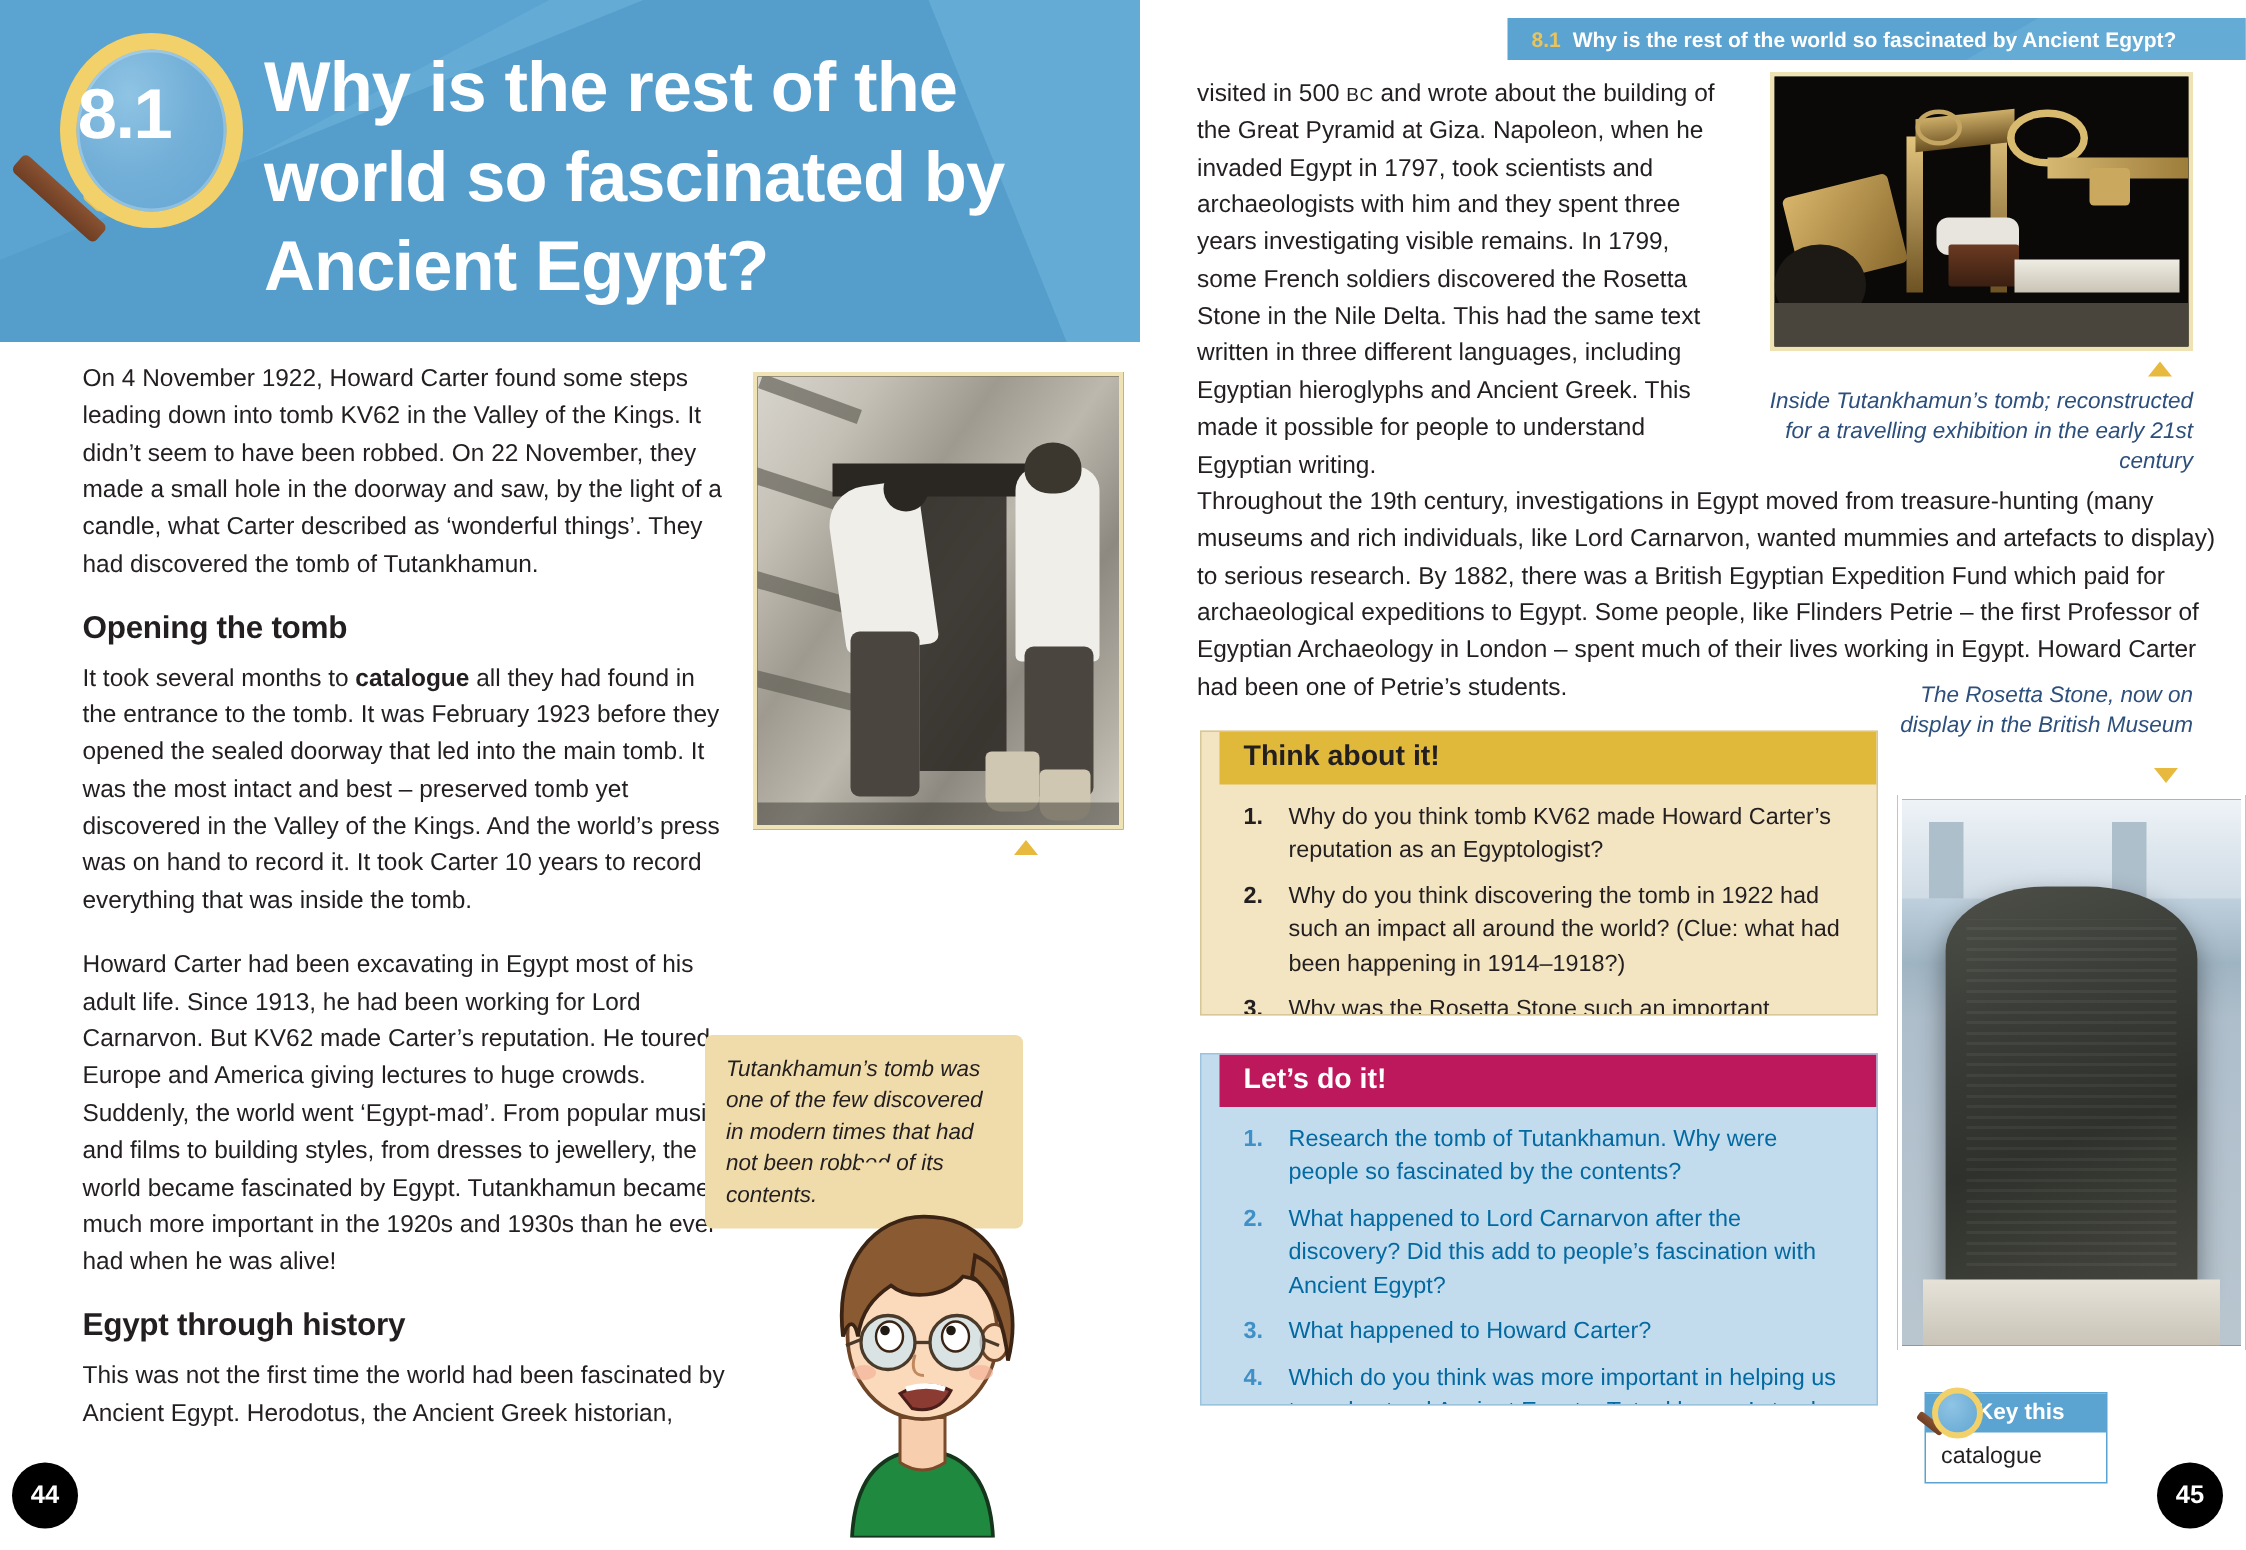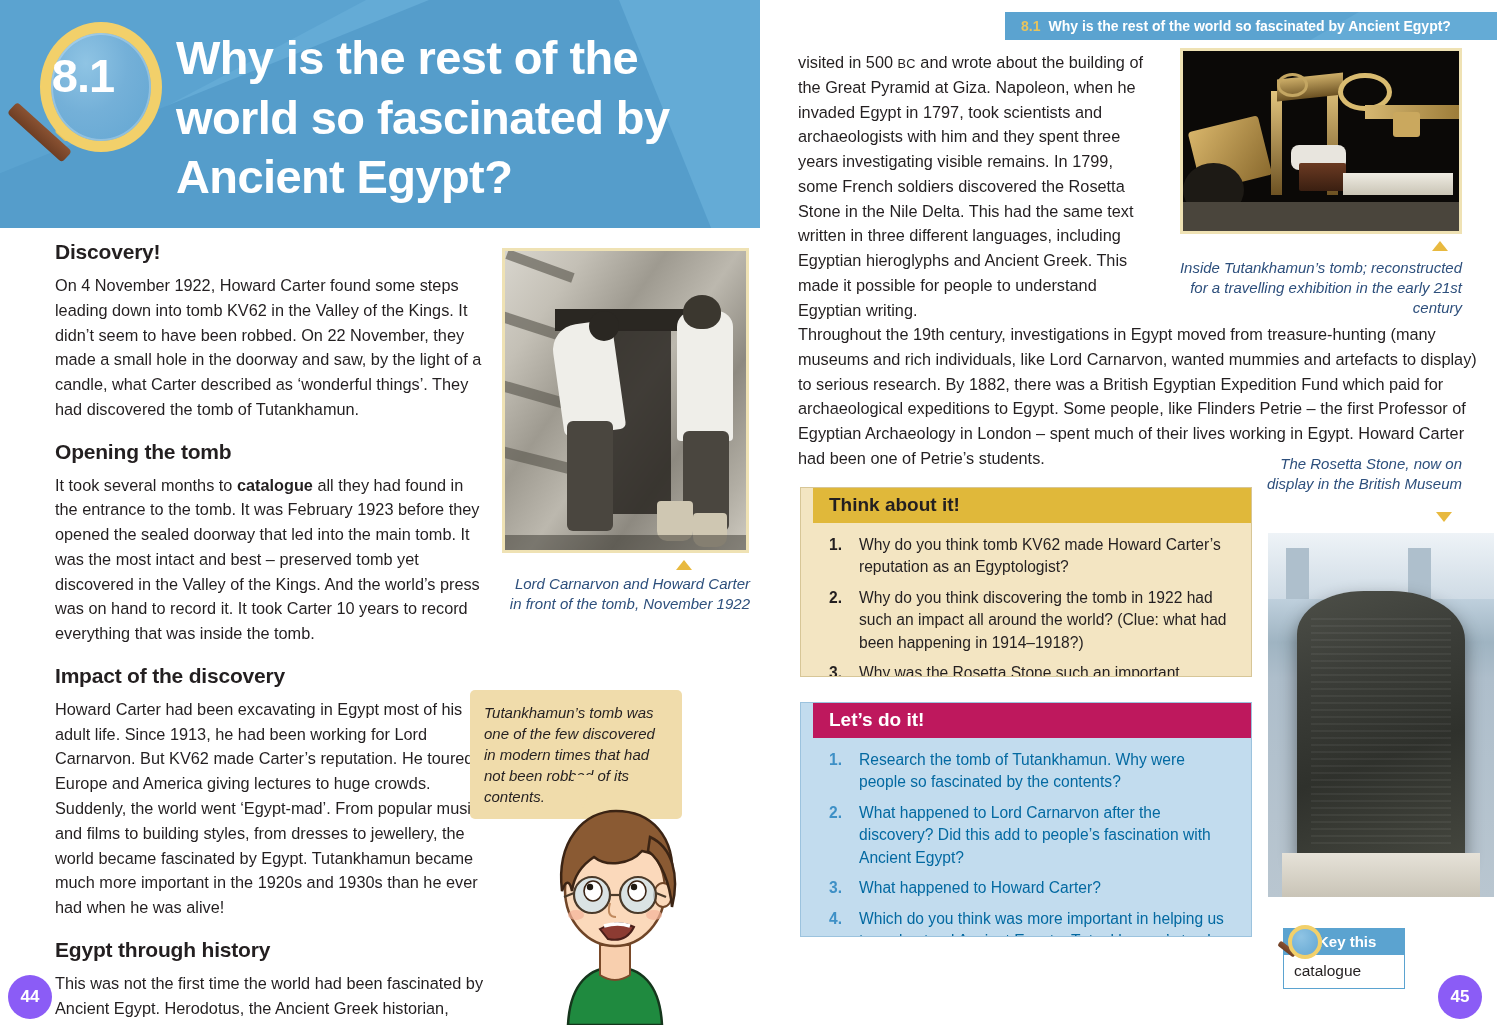--- a/index.html
+++ b/index.html
@@ -266,21 +266,21 @@
     position: absolute; left: 11px; top: 3px;
     width: 34px; height: 34px; border-radius: 50%;
     border: 4px solid #f2d06a; box-sizing: border-box;
     background: radial-gradient(ellipse at 35% 30%, #8fc4e4, #62a6d2);
   }
 
   
   .pagenum {
     position: absolute;
     width: 44px; height: 44px; border-radius: 50%;
-    background: #8b5cf6; color: #ffffff;
+    background: #000000; color: #ffffff;
     display:flex; align-items:center; justify-content:center;
     font-size: 17px; font-weight: 700;
   }
   .pagenum-left  { left: 8px;   top: 975px; }
   .pagenum-right { left: 1438px; top: 975px; }
 
   b.bold { font-weight: 700; }
   .sc { font-size: 0.78em; letter-spacing: .3px; }
 </style>
 </head>
@@ -297,27 +297,25 @@
       <div class="ferrule"></div>
       <div class="ring"></div>
     </div>
     <div class="chapter-num">8.1</div>
 
     <div class="chapter-title">Why is the rest of the world so fascinated by Ancient Egypt?</div>
   </div>
 
   <div class="col-left">
 
-    <h3 class="sect">Discovery!</h3>
     <p class="body">On 4 November 1922, Howard Carter found some steps leading down into tomb KV62 in the Valley of the Kings. It didn’t seem to have been robbed. On 22 November, they made a small hole in the doorway and saw, by the light of a candle, what Carter described as ‘wonderful things’. They had discovered the tomb of Tutankhamun.</p>
 
     <h3 class="sect">Opening the tomb</h3>
     <p class="body"><span>It took several months to </span><b class="bold">catalogue</b><span> all they had found in the entrance to the tomb. It was February 1923 before they opened the sealed doorway that led into the main tomb. It was the most intact and best – preserved tomb yet discovered in the Valley of the Kings. And the world’s press was on hand to record it. It took Carter 10 years to record everything that was inside the tomb.</span></p>
 
-    <h3 class="sect">Impact of the discovery</h3>
     <p class="body">Howard Carter had been excavating in Egypt most of his adult life. Since 1913, he had been working for Lord Carnarvon. But KV62 made Carter’s reputation. He toured Europe and America giving lectures to huge crowds. Suddenly, the world went ‘Egypt-mad’. From popular music and films to building styles, from dresses to jewellery, the world became fascinated by Egypt. Tutankhamun became much more important in the 1920s and 1930s than he ever had when he was alive!</p>
 
     <h3 class="sect">Egypt through history</h3>
     <p class="body">This was not the first time the world had been fascinated by Ancient Egypt. Herodotus, the Ancient Greek historian,</p>
   </div>
 
   <div class="photo photo-carter">
     <div class="bw-bg"></div>
     <div class="bw-plank" style="left:0;top:10px;width:70px;height:10px;transform:rotate(20deg)"></div>
     <div class="bw-plank" style="left:-6px;top:72px;width:80px;height:11px;transform:rotate(18deg)"></div>
@@ -330,21 +328,20 @@
     <div class="bw-leg" style="left:62px;top:170px;width:46px;height:110px;border-radius:6px"></div>
     <div class="bw-person" style="left:172px;top:60px;width:56px;height:130px;border-radius:16px 16px 4px 4px"></div>
     <div class="bw-dark" style="left:178px;top:44px;width:38px;height:34px;border-radius:50% 50% 45% 45%;background:#3b372f"></div>
     <div class="bw-leg" style="left:178px;top:180px;width:46px;height:100px;border-radius:6px"></div>
     <div class="bw-basket" style="left:152px;top:250px;width:36px;height:40px"></div>
     <div class="bw-basket" style="left:188px;top:262px;width:34px;height:34px"></div>
     <div class="bw-dark" style="left:0;top:284px;width:247px;height:18px;opacity:.45"></div>
   </div>
 
   <div class="arrow-up" style="left:676px; top:560px;"></div>
-  <div class="caption caption-carter">Lord Carnarvon and Howard Carter in front of the tomb, November 1922</div>
 
   <div class="bubble">Tutankhamun’s tomb was one of the few discovered in modern times that had not been robbed of its contents.</div>
   <div class="bubble-tail"></div>
 
   <div class="character">
     <svg viewBox="0 0 170 230" width="170" height="230" aria-hidden="true">
 
       <path d="M38 230 C40 188 60 172 85 172 C110 172 130 188 132 230 Z" fill="#1f8a3f" stroke="#15361c" stroke-width="2.5"></path>
 
       <path d="M70 150 L100 150 L100 180 Q85 190 70 180 Z" fill="#f8cfae" stroke="#7a4a2a" stroke-width="2"></path>

